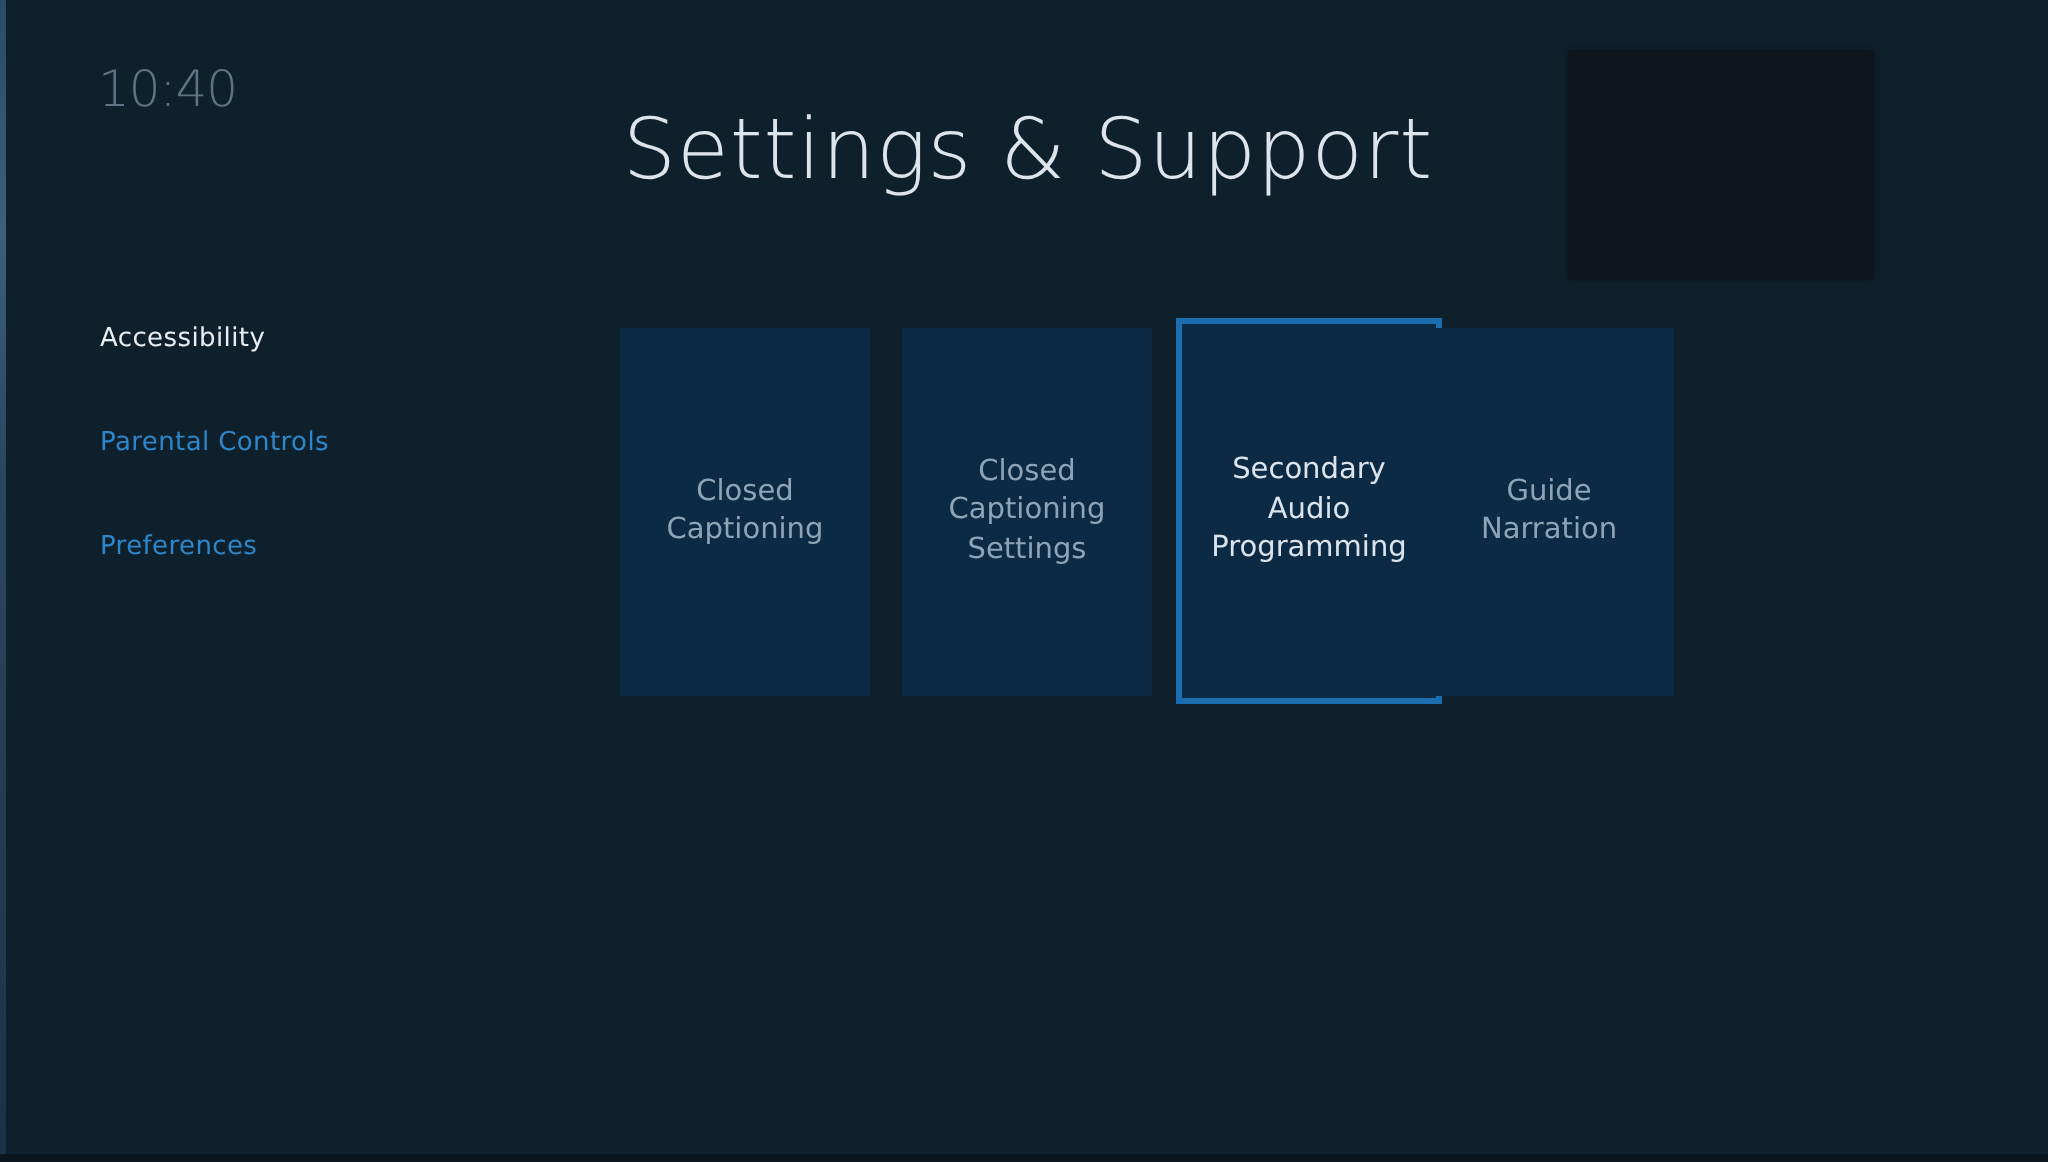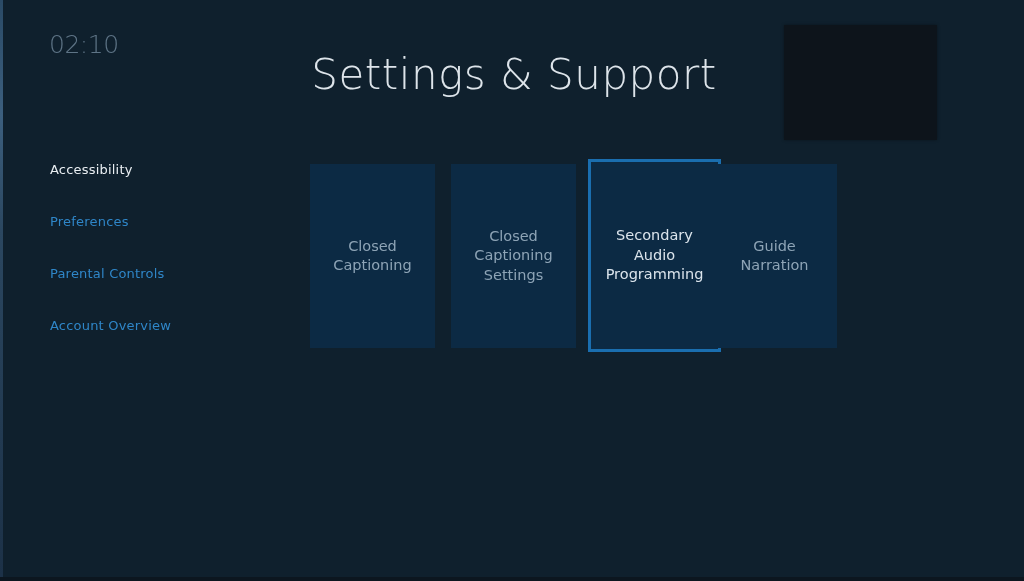--- a/index.html
+++ b/index.html
@@ -66,30 +66,29 @@
     border:3.5px solid #1a6eaf;
     color:#dbe4ec;
   }
 </style>
 </head>
 <body>
 
 <div class="edge-left"></div>
 <div class="edge-bottom"></div>
 
-<div class="clock">02:10</div>
+<div class="clock">10:40</div>
 <div class="title"><span>Settings &amp; Support</span></div>
 
 <div class="preview"></div>
 
 <ul class="sidebar">
   <li class="active">Accessibility</li>
+  <li>Parental Controls</li>
   <li>Preferences</li>
-  <li>Parental Controls</li>
-  <li>Account Overview</li>
 </ul>
 
 <div class="tile" style="left:310px;">
   <span class="lbl">Closed
 Captioning</span>
 </div>
 <div class="tile" style="left:451px;">
   <span class="lbl">Closed
 Captioning
 Settings</span>

